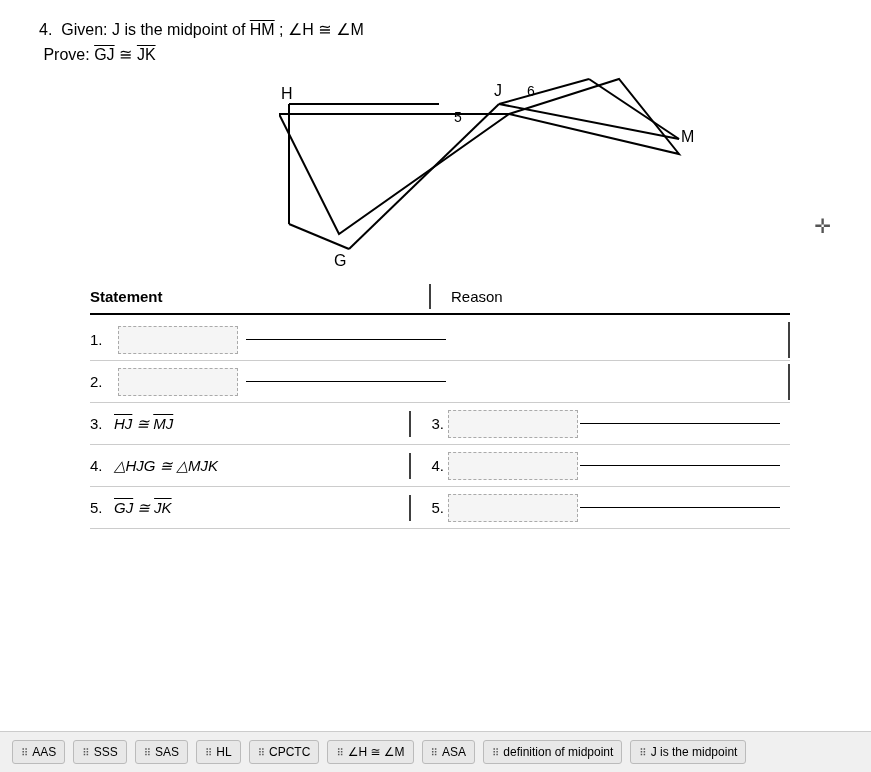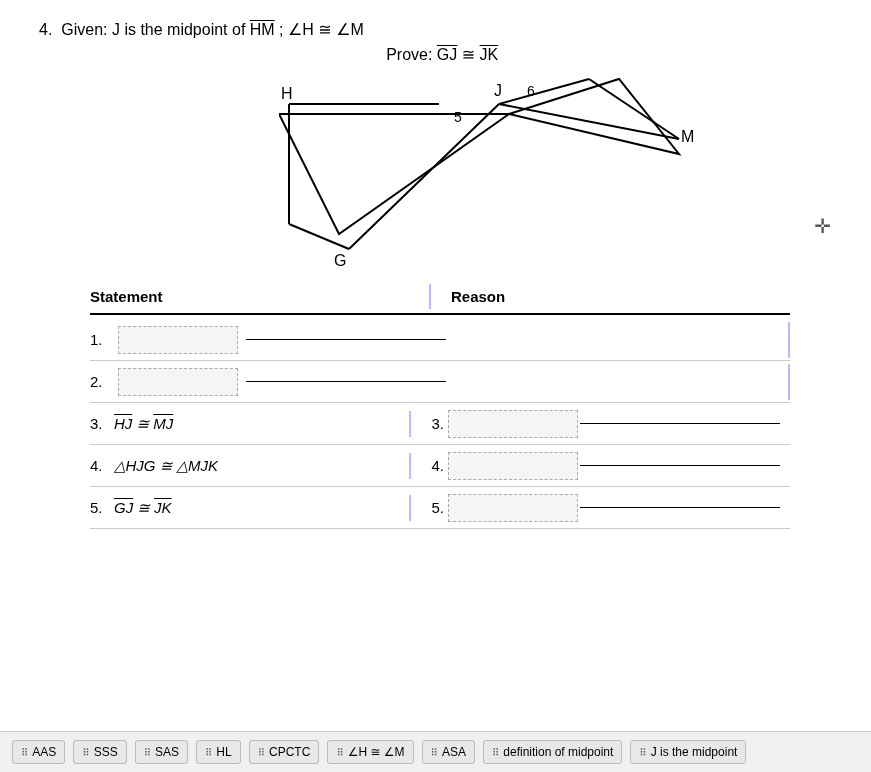--- a/index.html
+++ b/index.html
@@ -18,21 +18,20 @@
     }
 
     .problem-header {
       font-size: 16px;
       margin-bottom: 6px;
     }
 
     .prove-line {
       font-size: 16px;
       margin-bottom: 10px;
-      text-align: center;
     }
 
     .overline {
       text-decoration: overline;
     }
 
     .diagram-area {
       position: relative;
       width: 100%;
       height: 200px;
@@ -56,38 +55,38 @@
     .proof-header .col-stmt {
       flex: 1;
       text-align: center;
       font-weight: bold;
       font-size: 15px;
     }
 
     .proof-header .col-reason {
       flex: 1;
       text-align: left;
-      font-weight: bold;
+      font-weight: normal;
       font-size: 15px;
       padding-left: 20px;
     }
 
     .proof-row {
       display: flex;
       align-items: center;
       min-height: 42px;
       border-bottom: 1px solid #ccc;
     }
 
     .col-stmt {
       flex: 1;
       display: flex;
       align-items: center;
       padding: 4px 10px 4px 0;
-      border-right: 2px solid #c4b5fd;
+      border-right: 2px solid #404040;
     }
 
     .col-reason {
       flex: 1;
       display: flex;
       align-items: center;
       padding: 4px 10px 4px 20px;
     }
 
     .row-num {

